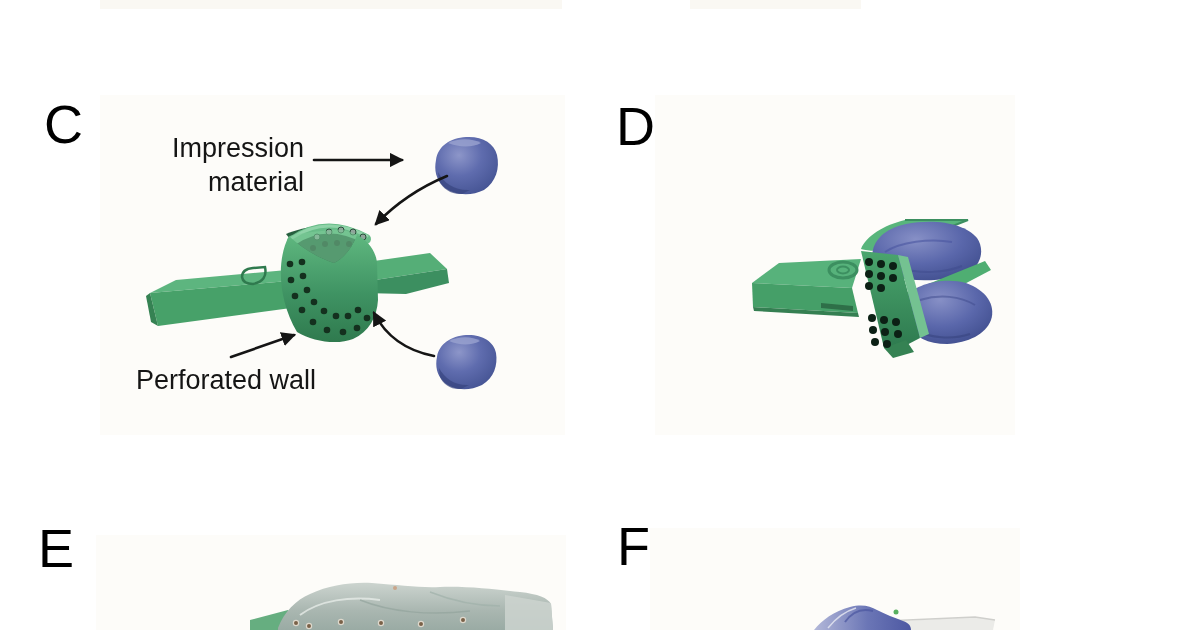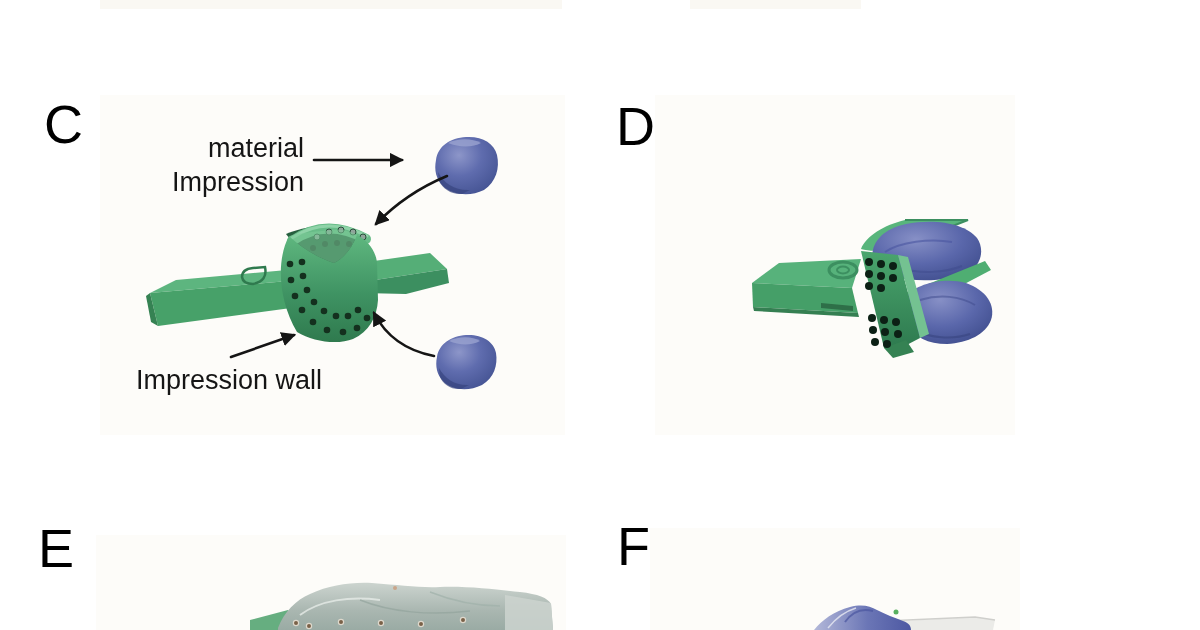--- a/index.html
+++ b/index.html
@@ -214,18 +214,18 @@
       <circle cx="896" cy="612" r="2.5" fill="#58b060"></circle>
     </g>
   </svg>
 
   <div class="panel-label" style="left:44px; top:97px;">C</div>
   <div class="panel-label" style="left:616px; top:99px;">D</div>
   <div class="panel-label" style="left:38px; top:521px;">E</div>
   <div class="panel-label" style="left:617px; top:519px;">F</div>
 
   <div class="annot annot-right" style="left:100px; top:131px; width:204px;">
+    <span class="line">Impression</span>
     <span class="line">material</span>
-    <span class="line">Impression</span>
   </div>
-  <div class="annot" style="left:136px; top:363px;">Impression wall</div>
+  <div class="annot" style="left:136px; top:363px;">Perforated wall</div>
 
 </div>
 
 </body></html>

